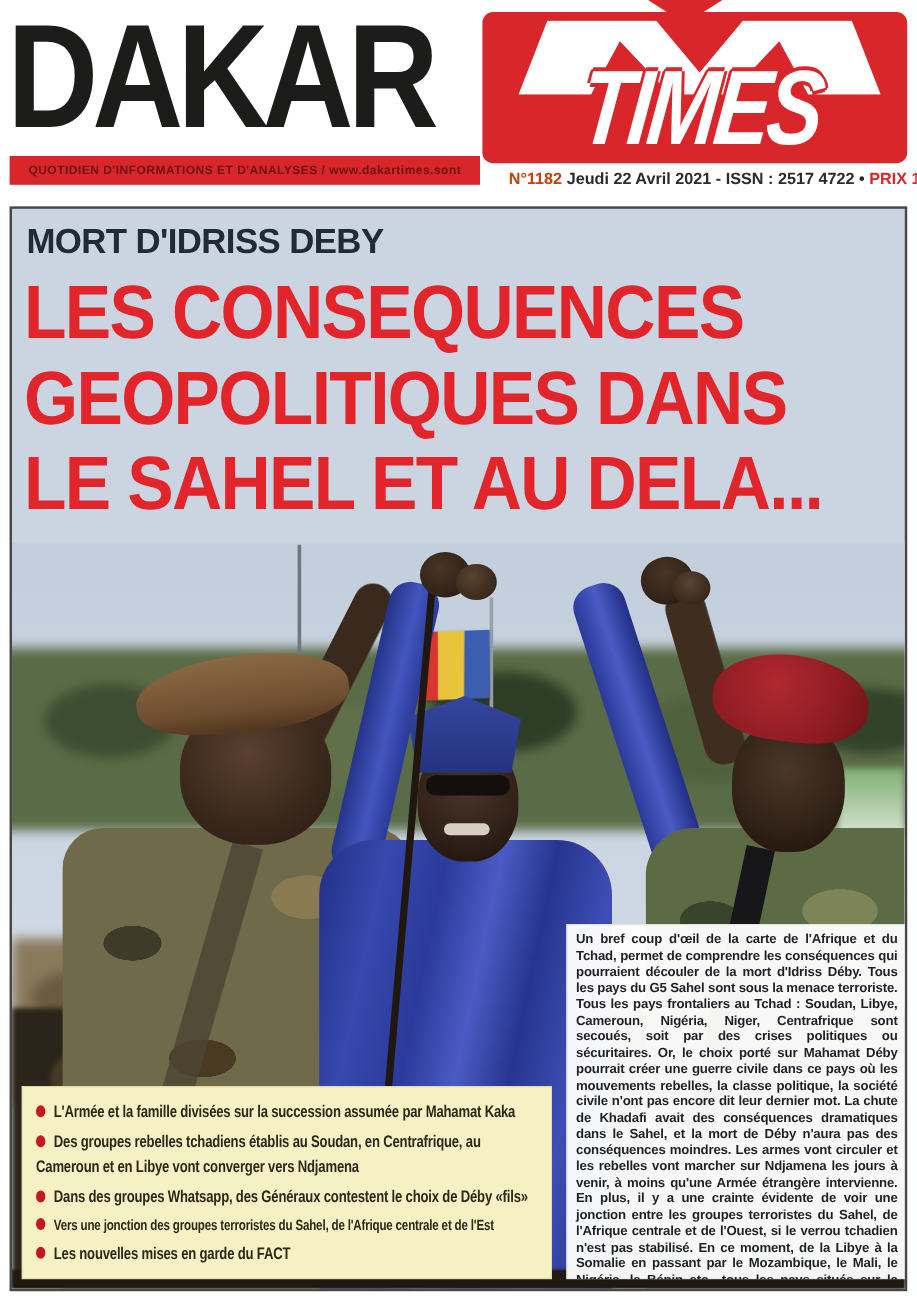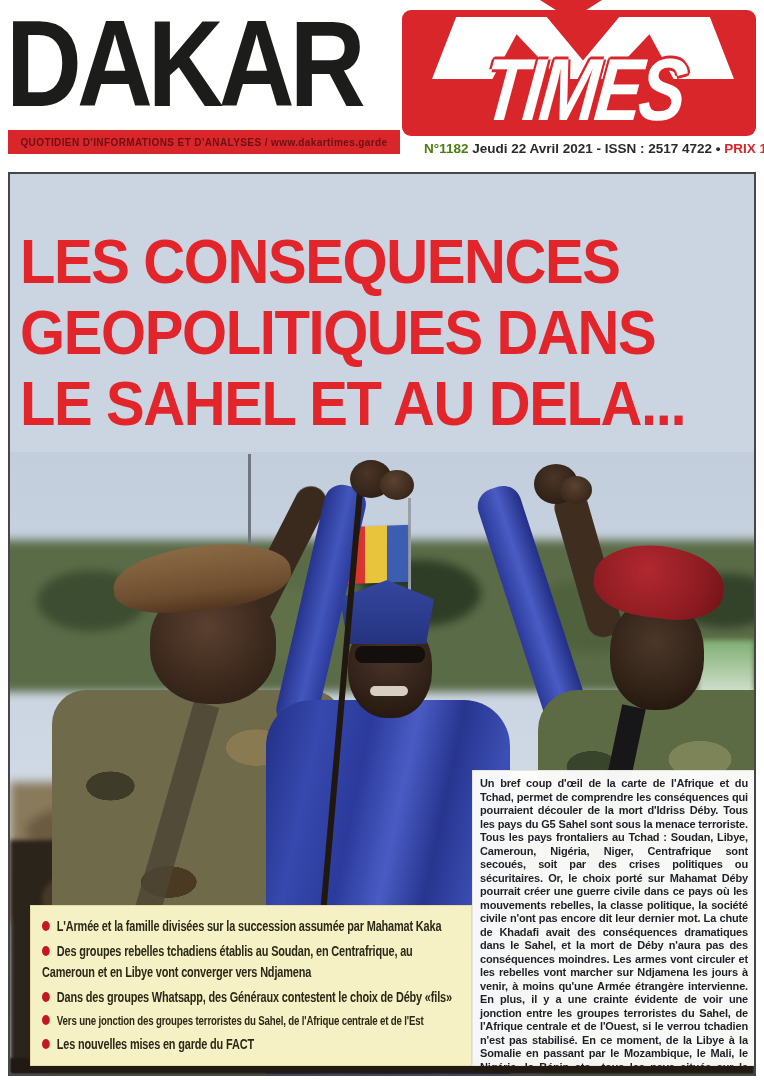--- a/index.html
+++ b/index.html
@@ -16,21 +16,21 @@
   .times-m{left:30px;top:7px;right:22px;height:62px;background:#ffffff;
     clip-path:polygon(0% 100%,8% 0%,38% 0%,50% 70%,62% 0%,92% 0%,100% 100%,80% 100%,72% 28%,58% 100%,42% 100%,28% 28%,20% 100%);}
   .times-text{left:0;right:0;bottom:2px;text-align:center;font-size:88px;line-height:1;
     font-style:italic;font-weight:900;color:#ffffff;letter-spacing:-4px;
     transform:scaleX(0.80) skewX(-8deg);transform-origin:center bottom;
     text-shadow:3px 0 0 #d9262b,-3px 0 0 #d9262b,0 3px 0 #d9262b,0 -3px 0 #d9262b,2px 2px 0 #d9262b,-2px -2px 0 #d9262b;}
   .tagline-bar{left:8px;top:130px;width:392px;height:24px;background:#d9262b;
     display:flex;align-items:center;justify-content:center;}
   .tagline-text{font-size:10px;font-weight:700;color:#6d1013;letter-spacing:.4px;}
   .issue-line{left:424px;top:141px;width:336px;font-size:13.5px;font-weight:700;color:#2b2b2b;white-space:nowrap;}
-  .issue-number{color:#4d7c0f;font-weight:900;text-align:center;}
+  .issue-number{color:#c2410c;font-weight:900;text-align:center;}
   .issue-price{color:#d9262b;font-weight:900;}
 
   
   .panel{left:8px;top:172px;width:744px;height:900px;border:2px solid #474747;
     background:#cbd5e2;overflow:hidden;}
   .kicker{left:12px;top:12px;font-size:29px;font-weight:800;color:#222a38;letter-spacing:-.5px;}
   .headline{left:10px;top:52px;width:780px;color:#e2252b;font-weight:800;
     font-size:63px;line-height:1.13;letter-spacing:-1.5px;transform:scaleX(0.92);transform-origin:left top;}
 
   
@@ -114,21 +114,21 @@
   .rs-strap{left:586px;top:252px;width:24px;height:250px;background:#17171a;transform:rotate(12deg);}
   .rs-medal{left:690px;top:334px;width:14px;height:18px;background:#d8b53c;border-radius:2px;}
   .rs-beret{left:584px;top:94px;width:130px;height:72px;transform:rotate(7deg);border-radius:55% 55% 45% 45%;
     background:radial-gradient(circle at 40% 35%, #b12830 0%, #8e1c22 60%, #6e1216 100%);}
   .rs-face{left:600px;top:148px;width:94px;height:110px;border-radius:46%;
     background:radial-gradient(circle at 48% 38%, #4b372a 0%, #2f2015 65%, #1c1009 100%);}
   .bottom-strip{left:0;top:606px;width:744px;height:16px;background:#201a13;filter:blur(1px);}
 
   
   .bullet-box{left:8px;top:731px;width:442px;height:161px;background:#f6f1c4;
-    box-shadow:0 0 0 1px #e4dca4 inset;padding:11px 12px;box-sizing:border-box;overflow:hidden;margin-left:12px;}
+    box-shadow:0 0 0 1px #e4dca4 inset;padding:11px 12px;box-sizing:border-box;overflow:hidden;}
   .bullet-inner{transform:scaleX(0.78);transform-origin:left top;width:128%;}
   .bullet-item{margin:0 0 3px 0;font-size:14px;font-weight:700;color:#2b2817;
     line-height:1.55;letter-spacing:-.2px;}
   .bullet-item:nth-child(4){font-size:12.4px;}
   .bullet-dot{display:inline-block;width:10px;height:10px;border-radius:50%;background:#c41722;
     margin-right:9px;}
   .article-box{left:462px;top:596px;width:284px;height:296px;background:rgba(253,253,252,.97);
     padding:7px 8px;box-sizing:border-box;overflow:hidden;box-shadow:0 0 0 1px #e5e5e2 inset;}
   .article-body{font-size:11px;font-weight:600;color:#1d2126;text-align:justify;
     line-height:1.23;letter-spacing:-.15px;margin:0;}
@@ -137,26 +137,27 @@
 <body>
 
 <header class="abs" style="left:0;top:0;width:692px;height:170px;">
   <div class="abs brand-dakar">DAKAR</div>
   <div class="abs times-box">
     <div class="abs times-peak"></div>
     <div class="abs times-m"></div>
     <div class="abs times-text">TIMES</div>
   </div>
   <div class="abs tagline-bar">
-    <span class="tagline-text">QUOTIDIEN D'INFORMATIONS ET D'ANALYSES / www.dakartimes.garde</span>
+    <span class="tagline-text">QUOTIDIEN D'INFORMATIONS ET D'ANALYSES / www.dakartimes.sont</span>
   </div>
   <div class="abs issue-line"><span class="issue-number">N°1182</span><span> Jeudi 22 Avril 2021  - ISSN : 2517 4722 • </span><span class="issue-price">PRIX 100 FCFA</span></div>
 </header>
 
 <section class="abs panel">
+  <div class="abs kicker">MORT D'IDRISS DEBY</div>
   <div class="abs headline">
     <div>LES CONSEQUENCES</div>
     <div>GEOPOLITIQUES DANS</div>
     <div>LE SAHEL ET AU DELA...</div>
   </div>
 
   <div class="abs photo">
     <div class="abs treeband"></div>
     <div class="abs green-vehicle"></div>
     <div class="abs pole-thin"></div>

